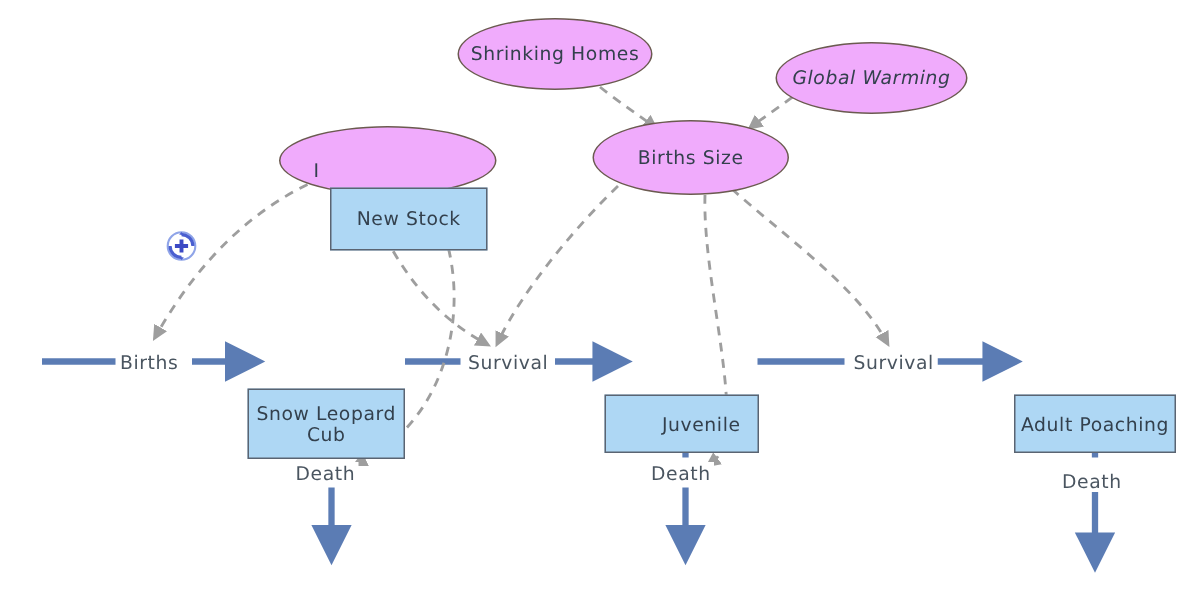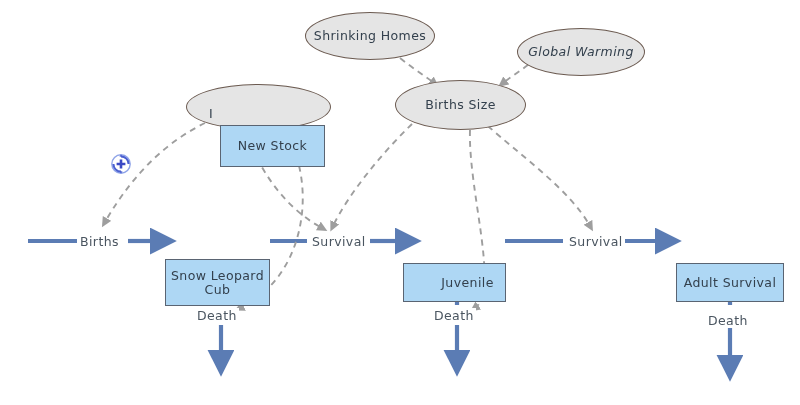--- a/index.html
+++ b/index.html
@@ -42,21 +42,21 @@
     letter-spacing: .4px;
     user-select: none;
   }
   .stock {
     background: #aed7f4;
     border: 1.6px solid #5a6472;
     box-shadow: 0 0 0 0 rgba(0,0,0,0);
     margin-top: 40px;
   }
   .variable {
-    background: #e5e5e5;
+    background: #f0abfc;
     border: 1.6px solid #6b5a50;
     border-radius: 50%;
   }
   
   .flow-label {
     position: absolute;
     color: #4a5560;
     font-size: 12.5px;
     letter-spacing: .4px;
     background: #ffffff;
@@ -150,21 +150,21 @@
 
   <div class="node stock" style="left:165px; top:219px; width:105px; height:47px; z-index:3;justify-content:center;">
     <span>Snow Leopard Cub</span>
   </div>
 
   <div class="node stock" style="left:403px; top:223px; width:103px; height:39px; z-index:3;padding-left:26px;">
     <span>Juvenile</span>
   </div>
 
   <div class="node stock" style="left:676px; top:223px; width:108px; height:39px; z-index:3;">
-    <span>Adult Survival</span>
+    <span>Adult Poaching</span>
   </div>
 
   <div class="flow-label" style="left:78px; top:234px;">Births</div>
 
   <div class="flow-label" style="left:310px; top:234px;">Survival</div>
 
   <div class="flow-label" style="left:567px; top:234px;">Survival</div>
 
   <div class="flow-label" style="left:195px; top:308px;">Death</div>
 

